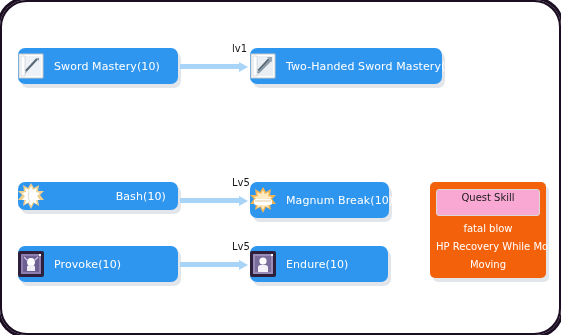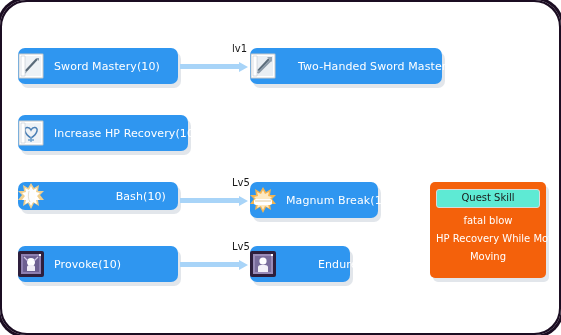--- a/index.html
+++ b/index.html
@@ -96,27 +96,27 @@
     top: 182px;
     width: 116px;
     height: 96px;
     background: #f4610b;
     border-radius: 5px;
     box-shadow: 3px 4px 0 rgba(190,200,210,0.45);
     box-sizing: border-box;
     padding: 7px 6px 6px 6px;
   }
   #quest-header {
-    background: #5eead4;
+    background: #f9a8d4;
     border: 1px solid #d9d9d9;
     border-radius: 3px;
     text-align: center;
     font-size: 10px;
     color: #1a1a1a;
-    padding: 2px 0 4px 0;
+    padding: 2px 0 12px 0;
     font-family: "DejaVu Sans", sans-serif;
   }
   .quest-item {
     text-align: center;
     color: #ffffff;
     font-size: 10px;
     margin-top: 7px;
     white-space: nowrap;
     font-family: "DejaVu Sans", sans-serif;
   }
@@ -134,62 +134,49 @@
         <rect x="3" y="3" width="20" height="20" fill="#eef2f6"></rect>
         <path d="M6 20 L19 6" stroke="#5a6b7a" stroke-width="2.2" fill="none"></path>
         <path d="M18 5 L21 5 L21 8 Z" fill="#8899aa"></path>
         <path d="M5 21 L9 19 L7 17 Z" fill="#b0bcc8"></path>
         <path d="M3 3 L7 3 L7 23 L3 23 Z" fill="#ffffff" stroke="#c0c8d0" stroke-width="0.6"></path>
       </svg>
     </span>
     <span class="skill-label">Sword Mastery(10)</span>
   </div>
 
-  <div class="skill-node" id="node-1" style="left: 250px; top: 48px; width: 192px; height: 36px; gap: 12px;">
+  <div class="skill-node" id="node-1" style="left: 250px; top: 48px; width: 192px; height: 36px;">
     <span class="skill-icon">
       <svg width="26" height="26" viewBox="0 0 26 26">
         <rect x="1" y="1" width="24" height="24" fill="#ffffff" stroke="#c8c8c8" stroke-width="1"></rect>
         <rect x="3" y="3" width="20" height="20" fill="#e9eef3"></rect>
         <path d="M6 20 L19 6" stroke="#5a6b7a" stroke-width="2" fill="none"></path>
         <path d="M8 20 L21 7" stroke="#8a99a8" stroke-width="2" fill="none"></path>
         <path d="M17 4 L22 4 L22 9 Z" fill="#97a6b4"></path>
         <path d="M4 22 L9 18 L6 16 Z" fill="#b8c4d0"></path>
         <path d="M3 3 L7 3 L7 23 L3 23 Z" fill="#ffffff" stroke="#c0c8d0" stroke-width="0.6"></path>
       </svg>
     </span>
     <span class="skill-label">Two-Handed Sword Mastery(10)</span>
   </div>
 
-  <div class="skill-node" id="node-2" style="left: 18px; top: 115px; width: 170px; height: 36px;">
-    <span class="skill-icon">
-      <svg width="26" height="26" viewBox="0 0 26 26">
-        <rect x="1" y="1" width="24" height="24" fill="#ffffff" stroke="#c8c8c8" stroke-width="1"></rect>
-        <rect x="3" y="3" width="20" height="20" fill="#eef2f6"></rect>
-        <path d="M13 10 C11 6, 6 7, 7 11 C8 15, 13 18, 13 18 C13 18, 18 15, 19 11 C20 7, 15 6, 13 10 Z" fill="none" stroke="#4a7fb5" stroke-width="1.5"></path>
-        <path d="M13 17 L13 22" stroke="#6fa3d0" stroke-width="1.4"></path>
-        <path d="M10 20 L16 20" stroke="#6fa3d0" stroke-width="1.4"></path>
-        <path d="M3 3 L7 3 L7 23 L3 23 Z" fill="#ffffff" stroke="#c0c8d0" stroke-width="0.6"></path>
-      </svg>
-    </span>
-    <span class="skill-label">Increase HP Recovery(10)</span>
-  </div>
 
   <div class="skill-node" id="node-3" style="left: 18px; top: 182px; width: 160px; height: 28px; justify-content: space-between;">
     <span class="skill-icon">
       <svg width="26" height="26" viewBox="0 0 26 26">
         <path d="M13 0 L16 5 L21 2 L20 8 L26 8 L22 12 L26 17 L20 17 L21 23 L16 20 L13 26 L10 20 L5 23 L6 17 L0 17 L4 12 L0 8 L6 8 L5 2 L10 5 Z" fill="#f0cf8e"></path>
         <path d="M13 3 L15 7 L19 5 L18 9 L22 10 L19 13 L22 17 L18 17 L19 21 L15 19 L13 23 L11 19 L7 21 L8 17 L4 17 L7 13 L4 10 L8 9 L7 5 L11 7 Z" fill="#ffffff"></path>
         <ellipse cx="13" cy="13" rx="4.5" ry="7" fill="#fdfdfd"></ellipse>
         <path d="M11 8 C10 12, 10 16, 12 19" stroke="#ddd3c0" stroke-width="0.8" fill="none"></path>
       </svg>
     </span>
     <span class="skill-label">Bash(10)</span>
   </div>
 
-  <div class="skill-node" id="node-4" style="left: 250px; top: 182px; width: 128px; height: 36px;">
+  <div class="skill-node" id="node-4" style="left: 250px; top: 182px; width: 139px; height: 36px;">
     <span class="skill-icon">
       <svg width="26" height="26" viewBox="0 0 26 26">
         <path d="M13 0 L16 5 L21 2 L20 8 L26 8 L22 12 L26 17 L20 17 L21 23 L16 20 L13 26 L10 20 L5 23 L6 17 L0 17 L4 12 L0 8 L6 8 L5 2 L10 5 Z" fill="#f3b552"></path>
         <path d="M13 3 L15 7 L19 5 L18 9 L22 10 L19 13 L22 17 L18 17 L19 21 L15 19 L13 23 L11 19 L7 21 L8 17 L4 17 L7 13 L4 10 L8 9 L7 5 L11 7 Z" fill="#fde9c2"></path>
         <rect x="4" y="12" width="18" height="6" rx="2" fill="#ffffff"></rect>
         <rect x="5" y="13" width="16" height="2" fill="#efe3cd"></rect>
       </svg>
     </span>
     <span class="skill-label">Magnum Break(10)</span>
   </div>
@@ -202,21 +189,21 @@
         <rect x="5" y="5" width="16" height="16" fill="#6d5f91"></rect>
         <circle cx="13" cy="11" r="4" fill="#ffffff"></circle>
         <path d="M9 16 C9 13, 17 13, 17 16 L17 20 L9 20 Z" fill="#f0ecf6"></path>
         <path d="M6 6 L10 10 M20 6 L16 10" stroke="#cfc4e4" stroke-width="1.2"></path>
         <rect x="21" y="3" width="2" height="2" fill="#ffffff"></rect>
       </svg>
     </span>
     <span class="skill-label">Provoke(10)</span>
   </div>
 
-  <div class="skill-node" id="node-6" style="left: 250px; top: 246px; width: 100px; height: 36px; gap: 32px;">
+  <div class="skill-node" id="node-6" style="left: 250px; top: 246px; width: 138px; height: 36px;">
     <span class="skill-icon">
       <svg width="26" height="26" viewBox="0 0 26 26">
         <rect x="0" y="0" width="26" height="26" fill="#2e1f3d"></rect>
         <rect x="3" y="3" width="20" height="20" fill="#9a8cb8"></rect>
         <rect x="5" y="5" width="16" height="16" fill="#7a6d9c"></rect>
         <circle cx="13" cy="10" r="3.6" fill="#ffffff"></circle>
         <path d="M8 16 C8 13, 18 13, 18 16 L18 21 L8 21 Z" fill="#f4f1f8"></path>
         <rect x="21" y="3" width="2" height="2" fill="#ffffff"></rect>
       </svg>
     </span>

